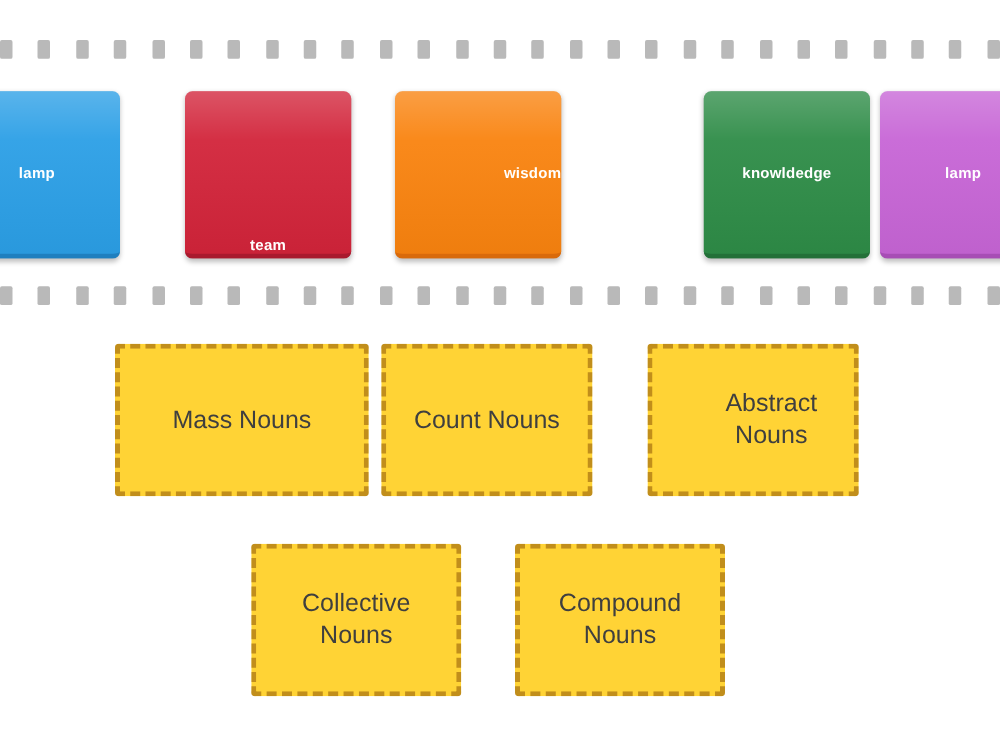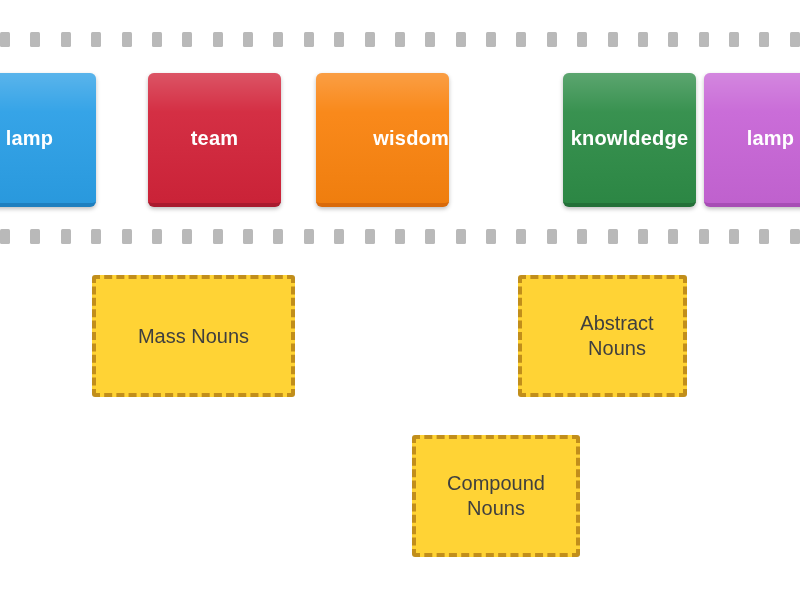--- a/index.html
+++ b/index.html
@@ -17,25 +17,25 @@
   .hole{width:10px;border-radius:1.5px;background:#b9b9b9;flex:0 0 auto;}
   
   .card{
     position:absolute;top:73px;width:133px;height:130px;
     border-radius:6px;border-bottom:4px solid transparent;
     box-shadow:0 2px 4px rgba(0,0,0,.25);
     display:flex;align-items:center;justify-content:center;
     cursor:grab;
   }
   .card .lbl{
-    color:#ffffff;font-size:20px;font-weight:600;letter-spacing:.2px;
+    color:#ffffff;font-size:12px;font-weight:600;letter-spacing:.2px;
     text-align:center;white-space:nowrap;
   }
   .card-0{left:-37px;}
-  .card-1{left:148px;}
+  .card-1{left:148px;align-items:flex-end;}
   .card-2{left:316px;justify-content:flex-end;}
   .card-3{left:519px;margin-left:44px;}
   .card-4{left:704px;}
   
   .zone{
     position:absolute;height:122px;box-sizing:border-box;
     border:4px dashed #c18e1b;border-radius:3px;background:#ffd335;
     display:flex;align-items:center;justify-content:center;
     padding:0 18px;
   }
@@ -124,20 +124,26 @@
   <div class="card card-3" style="background: linear-gradient(rgba(255, 255, 255, 0.22) 0%, rgba(255, 255, 255, 0.05) 30%, rgba(0, 0, 0, 0.04) 100%), rgb(46, 140, 71); border-bottom-color: rgb(35, 112, 56);">
     <span class="lbl">knowldedge</span>
   </div>
   <div class="card card-4" style="background: linear-gradient(rgba(255, 255, 255, 0.22) 0%, rgba(255, 255, 255, 0.05) 30%, rgba(0, 0, 0, 0.04) 100%), rgb(199, 101, 214); border-bottom-color: rgb(167, 77, 181);">
     <span class="lbl">lamp</span>
   </div>
 
   <div class="zone zone-0">
     <span class="lbl">Mass Nouns</span>
   </div>
+  <div class="zone zone-1">
+    <span class="lbl">Count Nouns</span>
+  </div>
   <div class="zone zone-2">
     <span class="lbl">Abstract Nouns</span>
+  </div>
+  <div class="zone zone-3">
+    <span class="lbl">Collective Nouns</span>
   </div>
   <div class="zone zone-4">
     <span class="lbl">Compound Nouns</span>
   </div>
 
 </div>
 
 </body></html>

